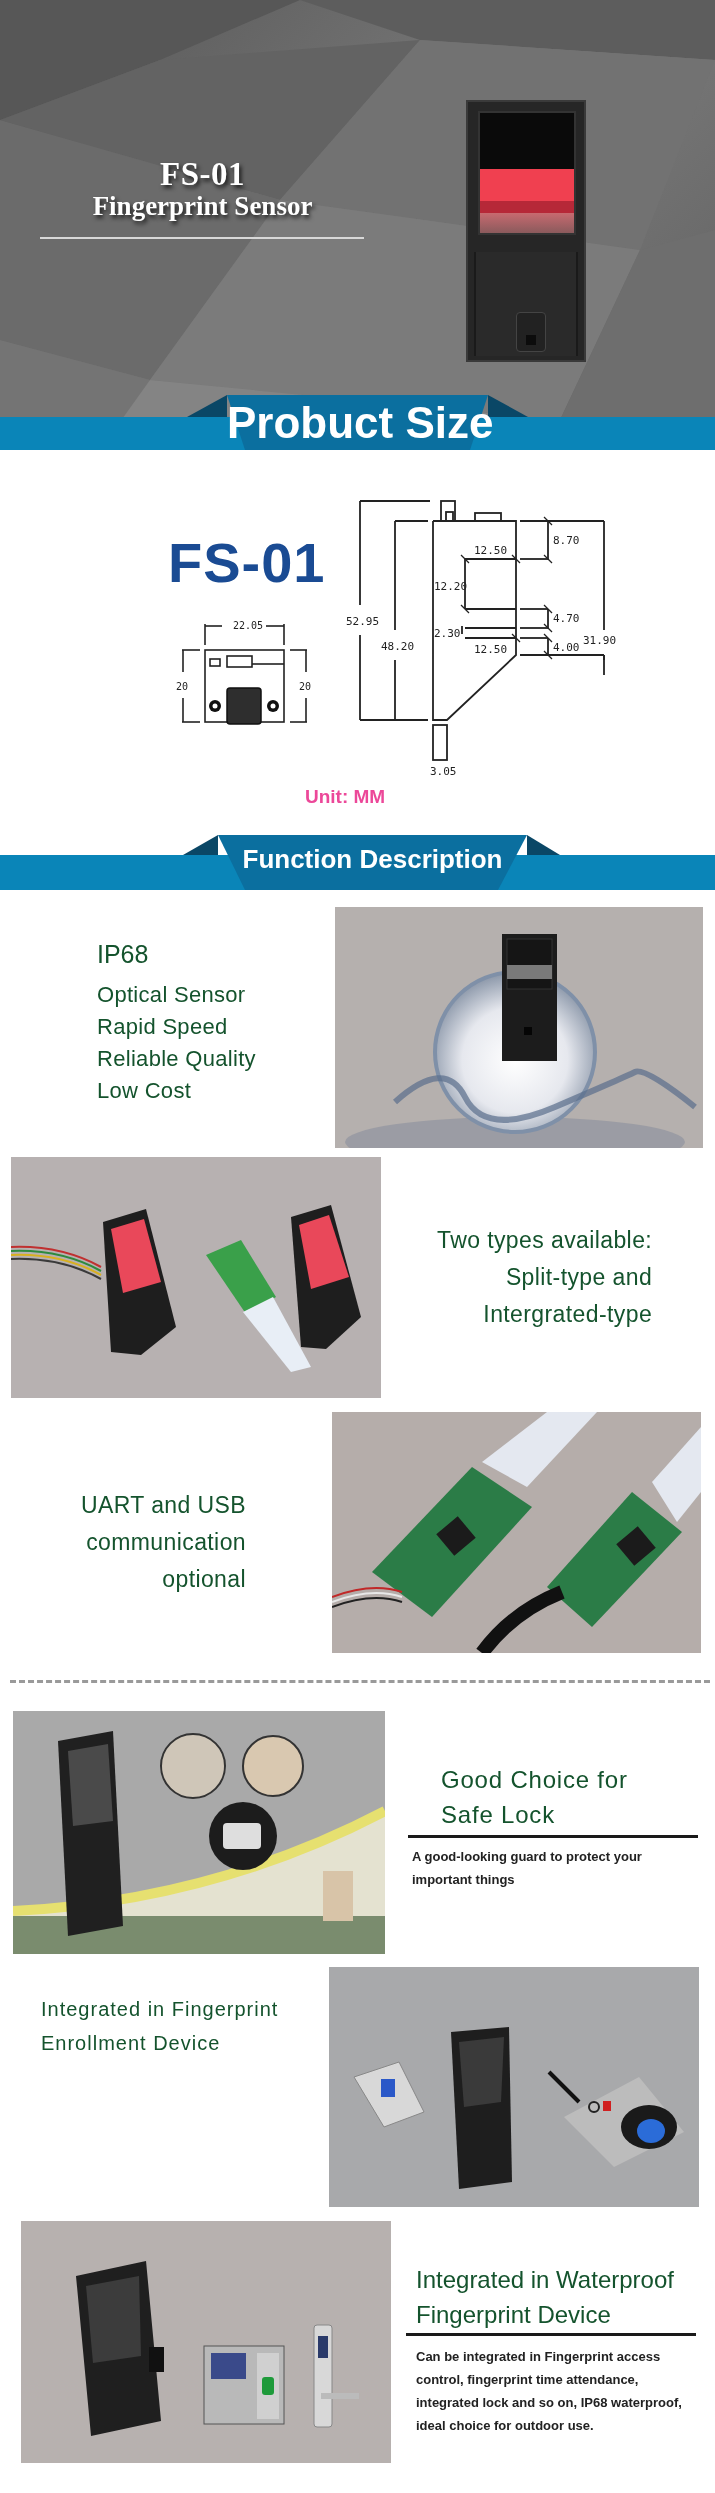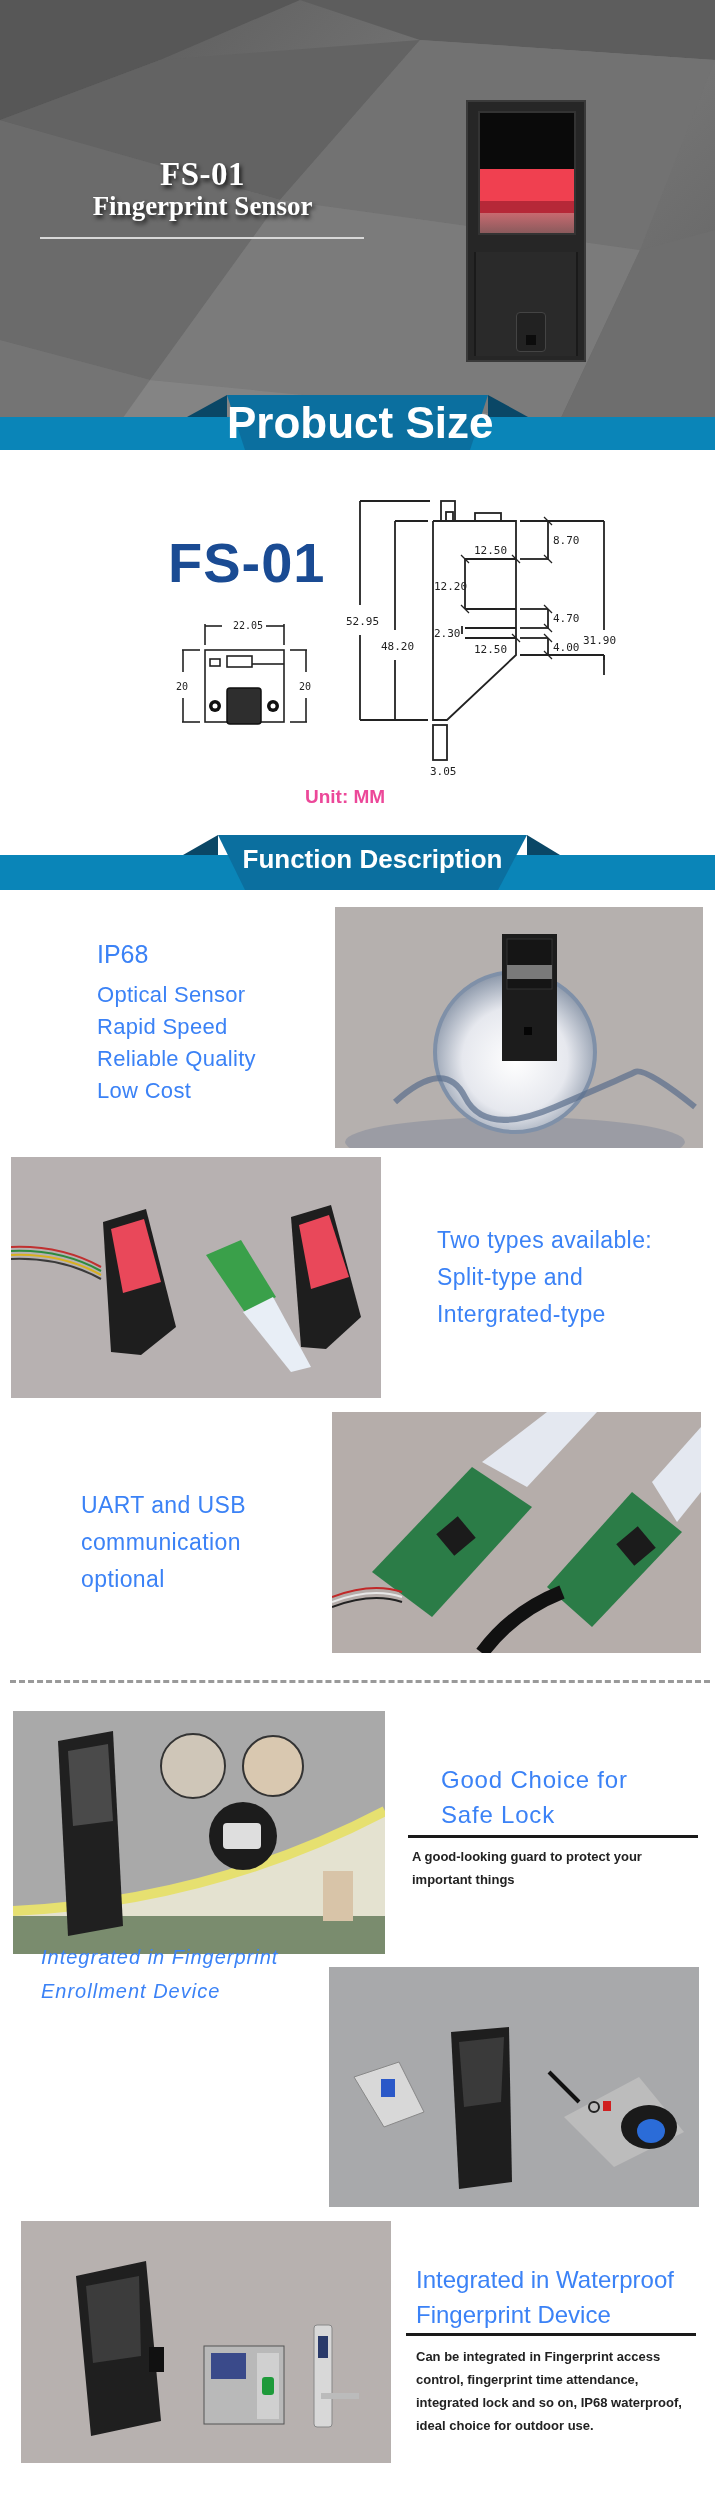--- a/index.html
+++ b/index.html
@@ -38,24 +38,24 @@
   .banner .label { position: absolute; color: #fff; font-weight: bold; text-align: center; white-space: nowrap; }
 
   
   .dim-title { left: 168px; top: 530px; font-size: 56px; font-weight: bold; color: #1a4b93;
     letter-spacing: 1px; }
   .unit { left: 305px; top: 786px; font-size: 19px; font-weight: bold; color: #ec4899; }
   svg text { font-family: "DejaVu Sans Mono", monospace; }
 
   
   .photo { position: absolute; overflow: hidden; }
-  .feat { position: absolute; color: #3b82f6; }
+  .feat { position: absolute; color: #14532d; }
   .ip68 { font-size: 25px; }
   .feat-list div { font-size: 22px; line-height: 32px; letter-spacing: 0.3px; }
-  .txt-lg { font-size: 23px; line-height: 37px; letter-spacing: 0.4px; }
+  .txt-lg { font-size: 23px; line-height: 37px; letter-spacing: 0.4px; text-align: right; }
   .txt-md { font-size: 20px; line-height: 34px; letter-spacing: 1px; }
   .sub-title { font-size: 24px; line-height: 35px; letter-spacing: 0.8px; }
   .sub-title2 { font-size: 24px; line-height: 35px; }
   .body-sm { font-size: 13px; line-height: 23px; font-weight: bold; color: #222; }
   .rule { position: absolute; height: 3px; background: #1a1a1a; }
   .dash { left: 10px; top: 1680px; width: 700px; height: 0; border-top: 3px dashed #9a9a9a; }
 </style>
 </head>
 <body>
 
@@ -293,21 +293,21 @@
 <div class="feat sub-title" style="left:441px;top:1762px;">
   <div>Good Choice for</div>
   <div>Safe Lock</div>
 </div>
 <div class="rule" style="left:408px;top:1835px;width:290px;"></div>
 <div class="feat body-sm" style="left:412px;top:1845px;">
   <div>A good-looking guard to protect your</div>
   <div>important things</div>
 </div>
 
-<div class="feat txt-md" style="left:41px;top:1940px;font-style:italic;">
+<div class="feat txt-md" style="left:41px;top:1992px;">
   <div>Integrated in Fingerprint</div>
   <div>Enrollment Device</div>
 </div>
 <div class="photo" style="left:329px;top:1967px;width:370px;height:240px;background:#a8a9ab;">
   <svg width="370" height="240">
     <polygon points="25,110 70,95 95,145 55,160" fill="#d8d8d8" stroke="#888"></polygon>
     <rect x="52" y="112" width="14" height="18" fill="#2a58c8"></rect>
     <polygon points="122,65 180,60 183,215 130,222" fill="#1e1e1e"></polygon>
     <polygon points="130,75 175,70 172,135 135,140" fill="#3a3a3a"></polygon>
     <polygon points="235,150 310,110 355,165 285,200" fill="#bcbcbc"></polygon>

